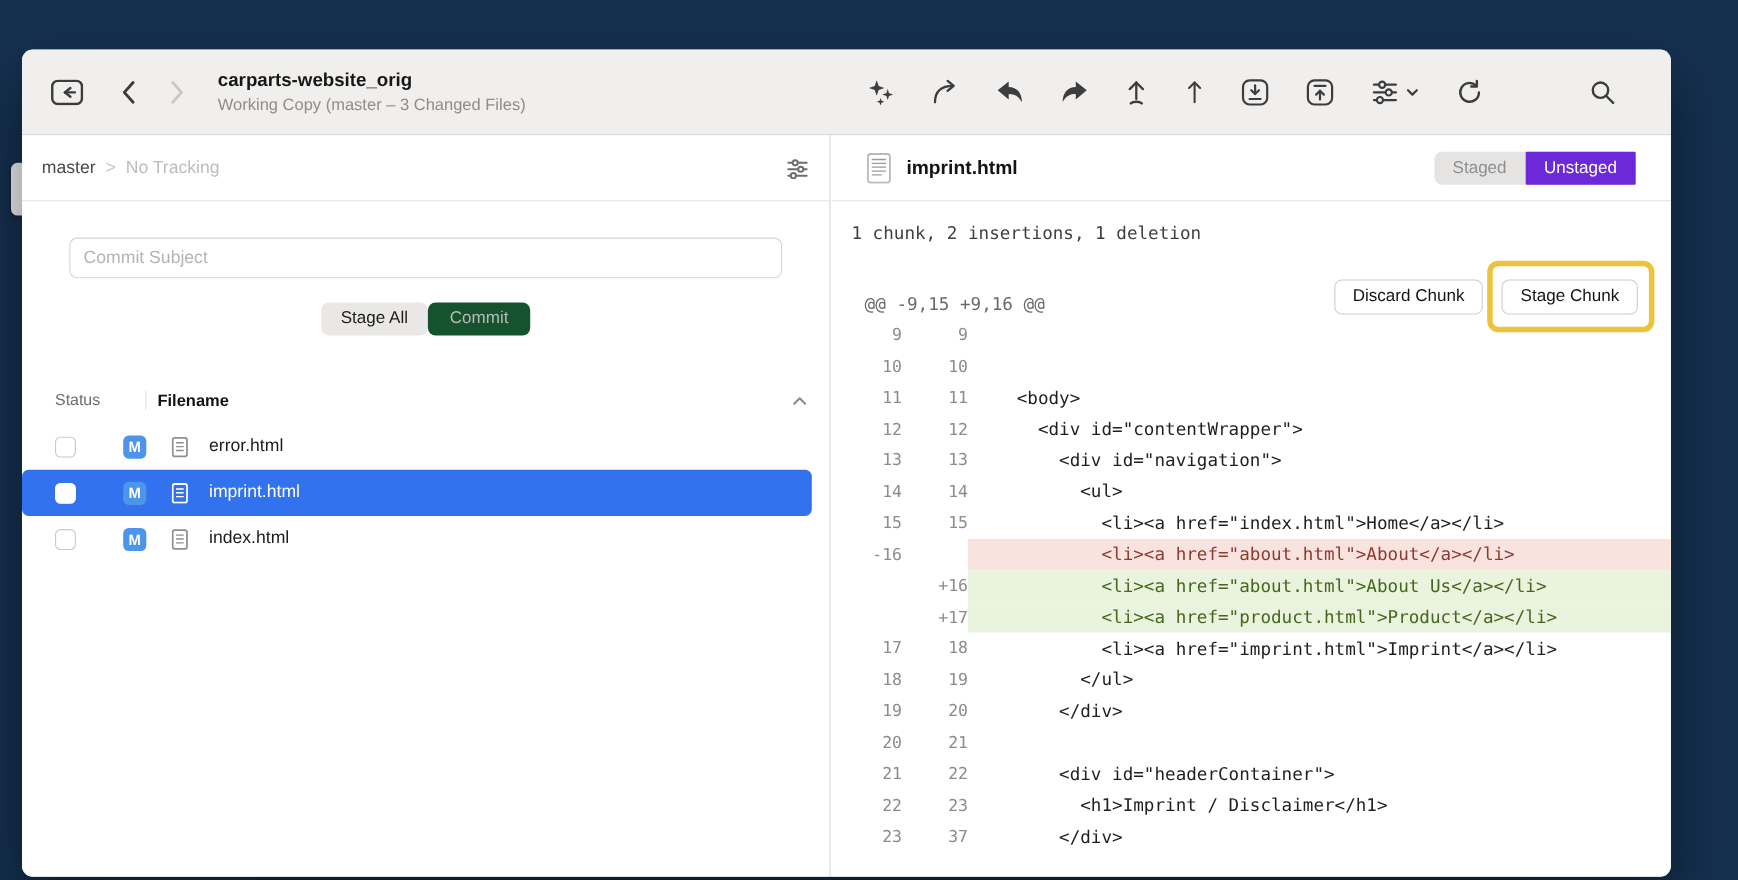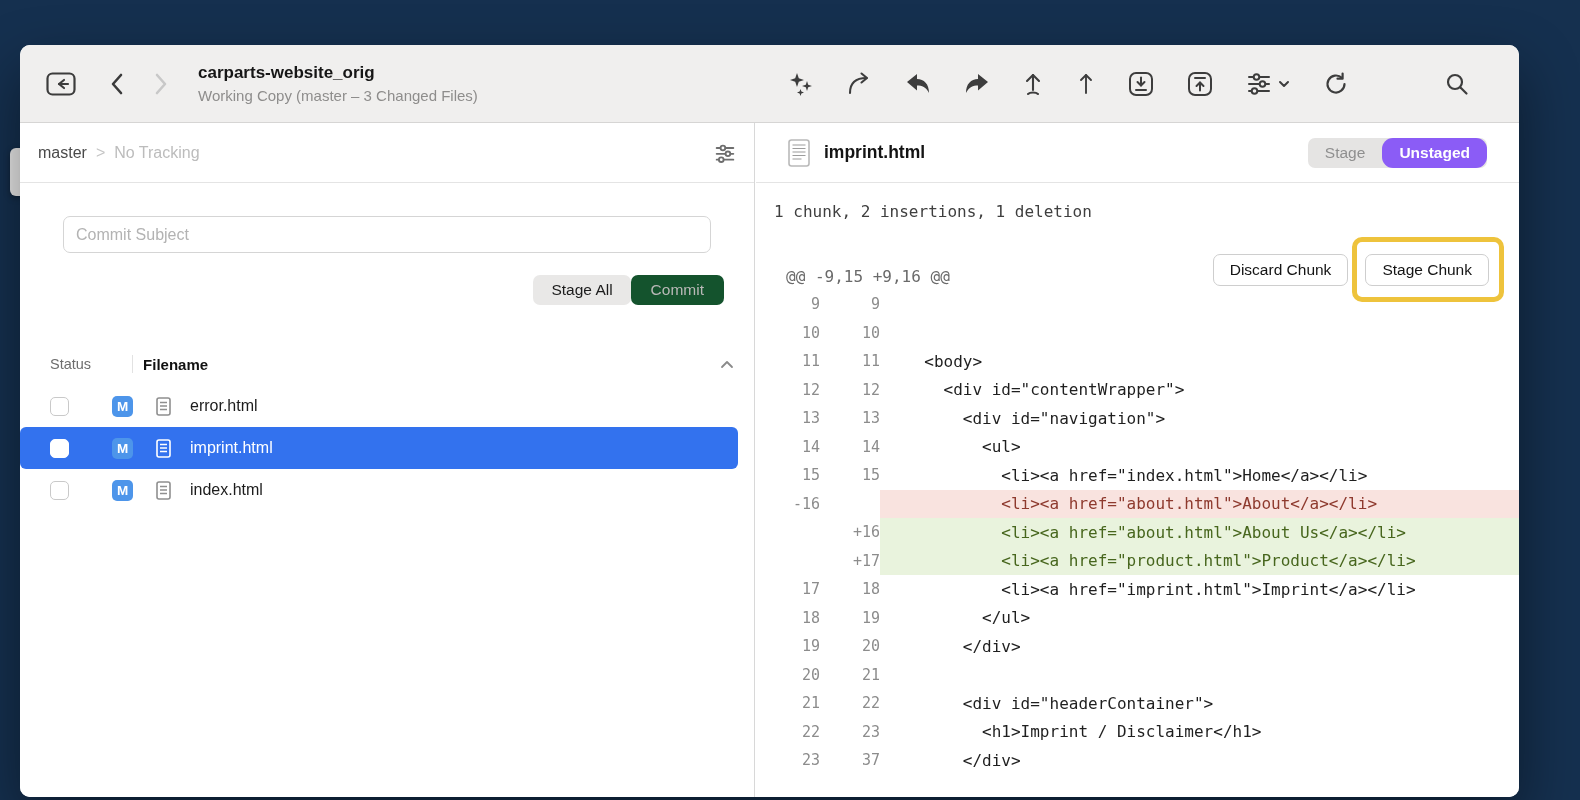--- a/index.html
+++ b/index.html
@@ -61,21 +61,21 @@
 
   .commit-subject-wrap { padding:33px 43px 0; }
   .commit-subject {
     width:100%; box-sizing:border-box; height:37px; border:1px solid #d5d5d5;
     border-radius:7px; background:#fff; font-size:16px; padding:0 12px;
     color:#444; font-family:"Liberation Sans", sans-serif; outline:none;
   }
   .commit-subject::placeholder { color:#b3b3b3; }
 
   .commit-actions {
-    display:flex; justify-content:flex-end; align-items:center;
+    display:flex; justify-content:center; align-items:center;
     margin-top:22px; padding:0 30px;
   }
   .btn {
     font-family:"Liberation Sans", sans-serif; font-size:15.5px;
     border:none; border-radius:7px; cursor:pointer;
   }
   .stage-all-btn { height:30px; padding:0 18px; background:#e9e8e7; color:#1c1c1c; }
   .commit-btn { height:30px; padding:0 20px; background:#14532d; color:#b9b8b7; }
 
   .table-header {
@@ -113,21 +113,21 @@
     height:59px; border-bottom:1px solid #e4e4e4; display:flex;
     align-items:center; padding:0 32px;
   }
   .detail-filename { margin-left:14px; font-size:17.5px; font-weight:bold; color:#141414; }
   .segmented { margin-left:auto; display:flex; background:#e5e4e3; border-radius:7px; }
   .seg {
     height:30px; display:flex; align-items:center; padding:0 17px;
     font-size:15.5px; cursor:pointer;
   }
   .seg-staged { color:#8f8f8f; }
-  .seg-unstaged { background:#8b5cf6; color:#fff; border-radius:11px;font-weight:bold; }
+  .seg-unstaged { background:#6d28d9; color:#fff; border-radius:1px; }
 
   .mono { font-family:"DejaVu Sans Mono", monospace; }
   .summary-row {
     height:57px; display:flex; align-items:center; padding-left:18px;
     font-size:16px; color:#3f3f3f;
   }
   .chunk-row { height:46px; display:flex; align-items:flex-end; padding:0 30px; }
   .chunk-header-text { font-size:16px; color:#6a6a6a; }
   .chunk-buttons { margin-left:auto; display:flex; align-items:center; gap:17px; }
   .chunk-btn {
@@ -358,21 +358,21 @@
     <div class="detail">
       <div class="file-header">
         <span class="icon">
           <svg width="22" height="28" viewBox="0 0 22 28">
             <rect x="1" y="1" width="20" height="26" rx="2.5" fill="#fff" stroke="#b9b9b9" stroke-width="1.6"></rect>
             <path d="M4.5 6 h13 M4.5 9.5 h13 M4.5 13 h13 M4.5 16.5 h13 M4.5 20 h9" stroke="#9c9c9c" stroke-width="1.2" fill="none"></path>
           </svg>
         </span>
         <span class="detail-filename">imprint.html</span>
         <span class="segmented">
-          <span class="seg seg-staged">Stage</span>
+          <span class="seg seg-staged">Staged</span>
           <span class="seg seg-unstaged">Unstaged</span>
         </span>
       </div>
 
       <div class="summary-row mono">
         <span>1 chunk, 2 insertions, 1 deletion</span>
       </div>
 
       <div class="chunk-row">
         <span class="chunk-header-text mono">@@ -9,15 +9,16 @@</span>

